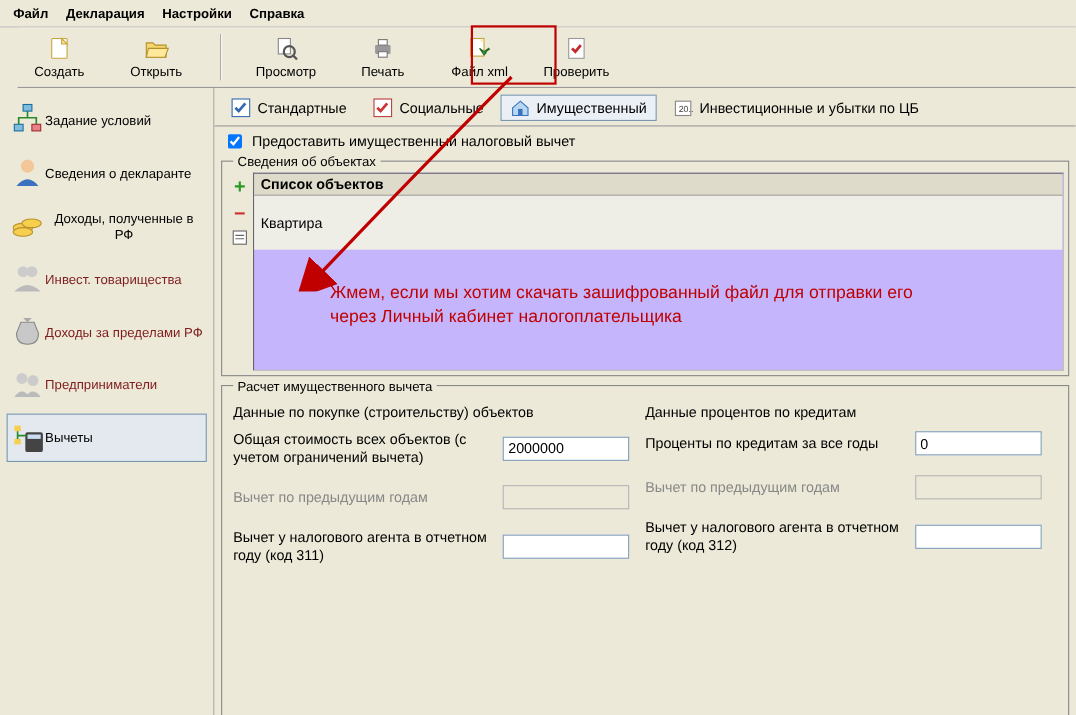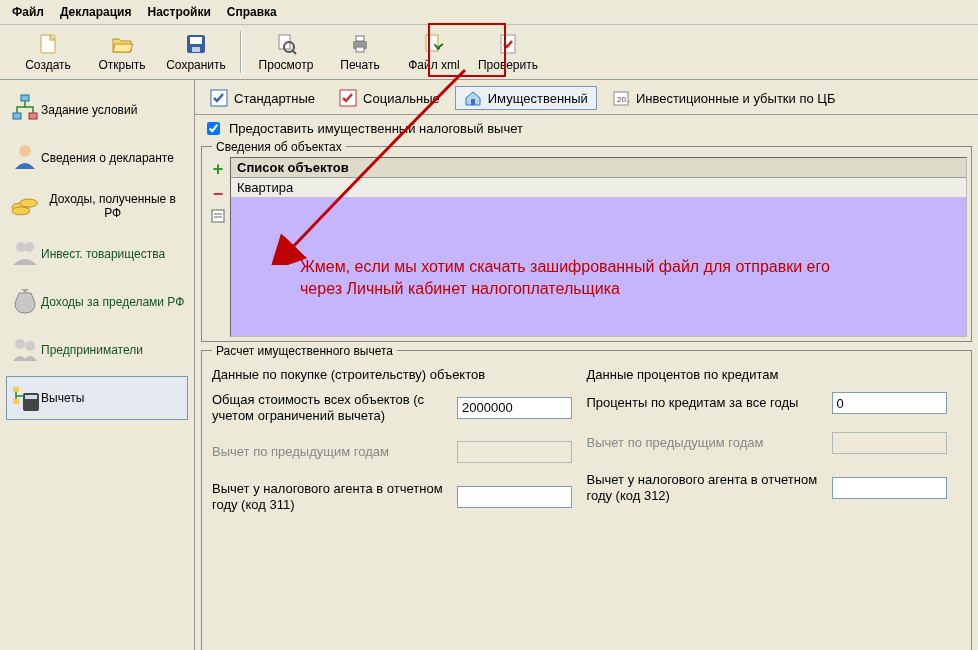--- a/index.html
+++ b/index.html
@@ -18,22 +18,23 @@
     border-bottom: 1px solid #c0c0c0;
     padding: 3px 6px;
     display: flex;
     gap: 4px;
   }
   .menubar span { padding: 2px 6px; cursor: default; font-weight: bold; }
   .toolbar {
     background: #ece9d8;
     border-bottom: 1px solid #999;
     display: flex;
-    padding: 4px 12px;
-    gap: 2px;
+    padding: 4px 2px;
+    gap: 16px;
+    margin-left: 16px;
   }
   .tool-btn {
     display: flex;
     flex-direction: column;
     align-items: center;
     justify-content: center;
     width: 72px;
     padding: 2px 0;
     cursor: pointer;
     border: 1px solid transparent;
@@ -52,21 +53,21 @@
     display: flex;
     flex-direction: row;
     align-items: center;
     padding: 4px 2px;
     margin: 4px 6px;
     cursor: pointer;
     border: 1px solid transparent;
     font-size: 12px;
     text-align: center;
   }
-  .side-item.disabled { color:#14532d; }
+  .side-item.disabled { color:#7f1d1d; }
   .side-item.selected {
     border: 1px solid #7a98af;
     background: #e3e9ef;
   }
   .side-icon { width: 32px; height: 32px; margin-bottom: 2px; }
   .main-area {
     flex: 1;
     background: #ece9d8;
     display: flex;
     flex-direction: column;
@@ -108,21 +109,21 @@
   .obj-tools { width:24px; display:flex; flex-direction:column; gap:4px; padding-top:2px; }
   .obj-tools div { text-align:center; font-weight:bold; cursor:pointer; }
   .obj-list {
     flex:1;
     background:#c4b5fd;
     border:1px inset #bbb;
     font-size:13px;
     overflow:auto;
   }
   .obj-header { background:#dedbcb; font-weight:bold; padding:2px 6px; border-bottom:1px solid #999; }
-  .obj-row { padding:2px 6px; }
+  .obj-row { padding:17px 6px; }
   .obj-row.hl { background:#eeeee6; }
   .calc-row { display:flex; padding: 2px 6px; }
   .calc-col { flex:1; }
   .col-head { font-size:13px; margin:2px 0 10px 0; }
   .field { display:flex; align-items:center; gap:10px; margin-bottom:18px; }
   .field-label { width:235px; font-size:13px; line-height:1.2; }
   .field-label.gray { color:#888; }
   .field-input { width:115px; border:1px solid #7f9db9; padding:2px 4px; font-size:13px; background:#fff; height:22px; }
   .field-input.gray { background:#ece9d8; border-color:#b5b5b5; }
   .red-box { position:absolute; border:2px solid #c00000; width:78px; height:54px; top:23px; left:428px; pointer-events:none; }
@@ -155,28 +156,20 @@
       </svg>
     <span>Создать</span>
   </div>
   <div class="tool-btn">
     <svg class="tool-icon" viewBox="0 0 24 24">
         <path d="M3 7h6l2 2h10v11H3z" fill="#f5d76e" stroke="#b5902b"></path>
         <path d="M5 12h18l-3 8H3z" fill="#ffe89a" stroke="#b5902b"></path>
       </svg>
     <span>Открыть</span>
   </div>
-  <div class="tool-btn">
-    <svg class="tool-icon" viewBox="0 0 24 24">
-        <rect x="3" y="3" width="18" height="18" rx="2" fill="#3b5ca0"></rect>
-        <rect x="6" y="5" width="12" height="7" fill="#fff"></rect>
-        <rect x="8" y="15" width="8" height="5" fill="#bcd2f0"></rect>
-      </svg>
-    <span>Сохранить</span>
-  </div>
   <div class="tool-sep"></div>
   <div class="tool-btn">
     <svg class="tool-icon" viewBox="0 0 24 24">
         <rect x="5" y="3" width="11" height="14" fill="#fff" stroke="#888"></rect>
         <circle cx="15" cy="15" r="5" fill="none" stroke="#555" stroke-width="2"></circle>
         <line x1="18" y1="18" x2="22" y2="22" stroke="#555" stroke-width="2"></line>
       </svg>
     <span>Просмотр</span>
   </div>
   <div class="tool-btn">

